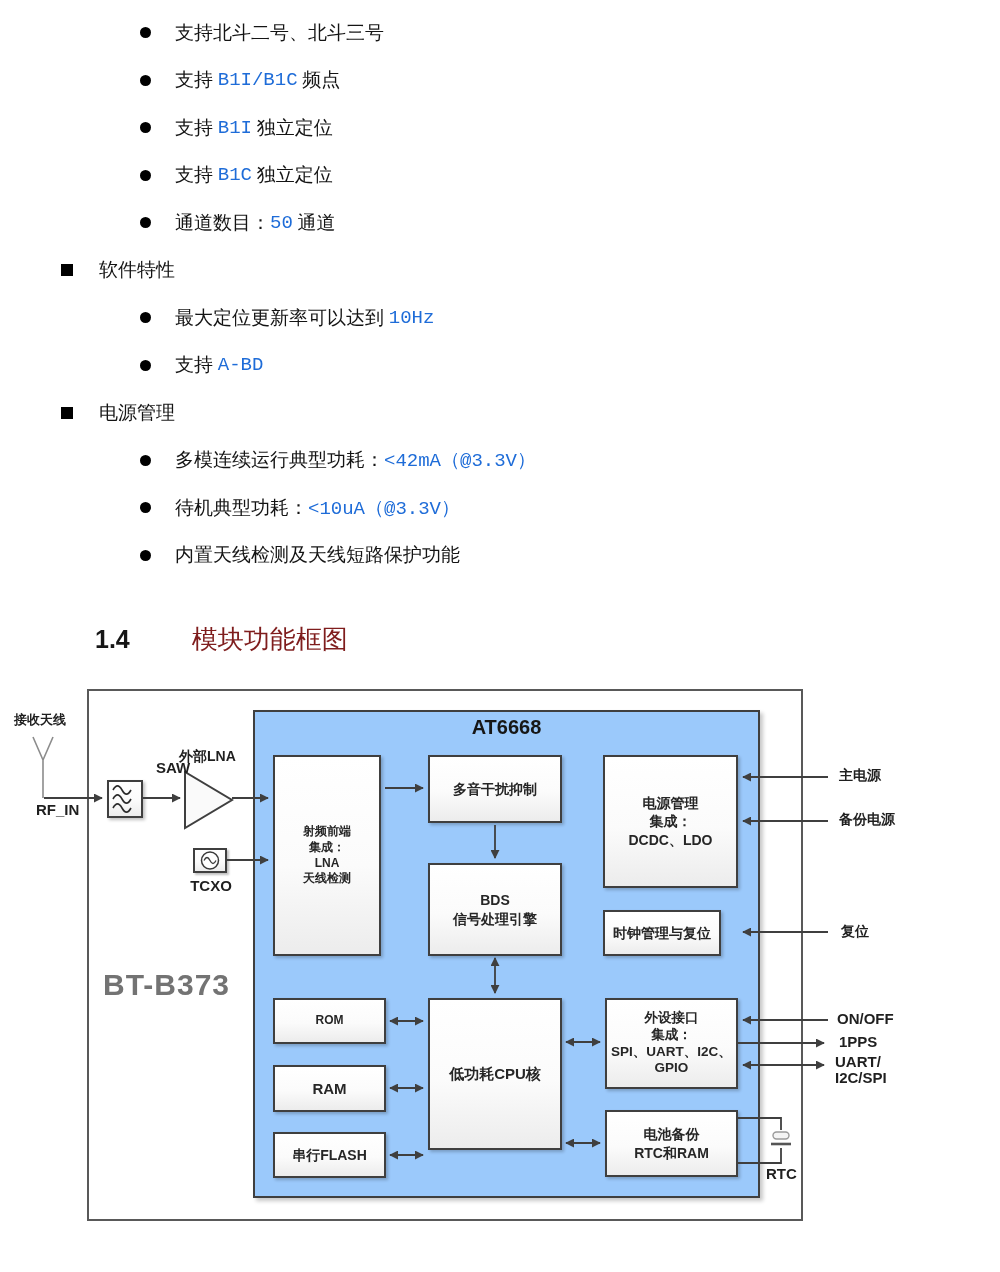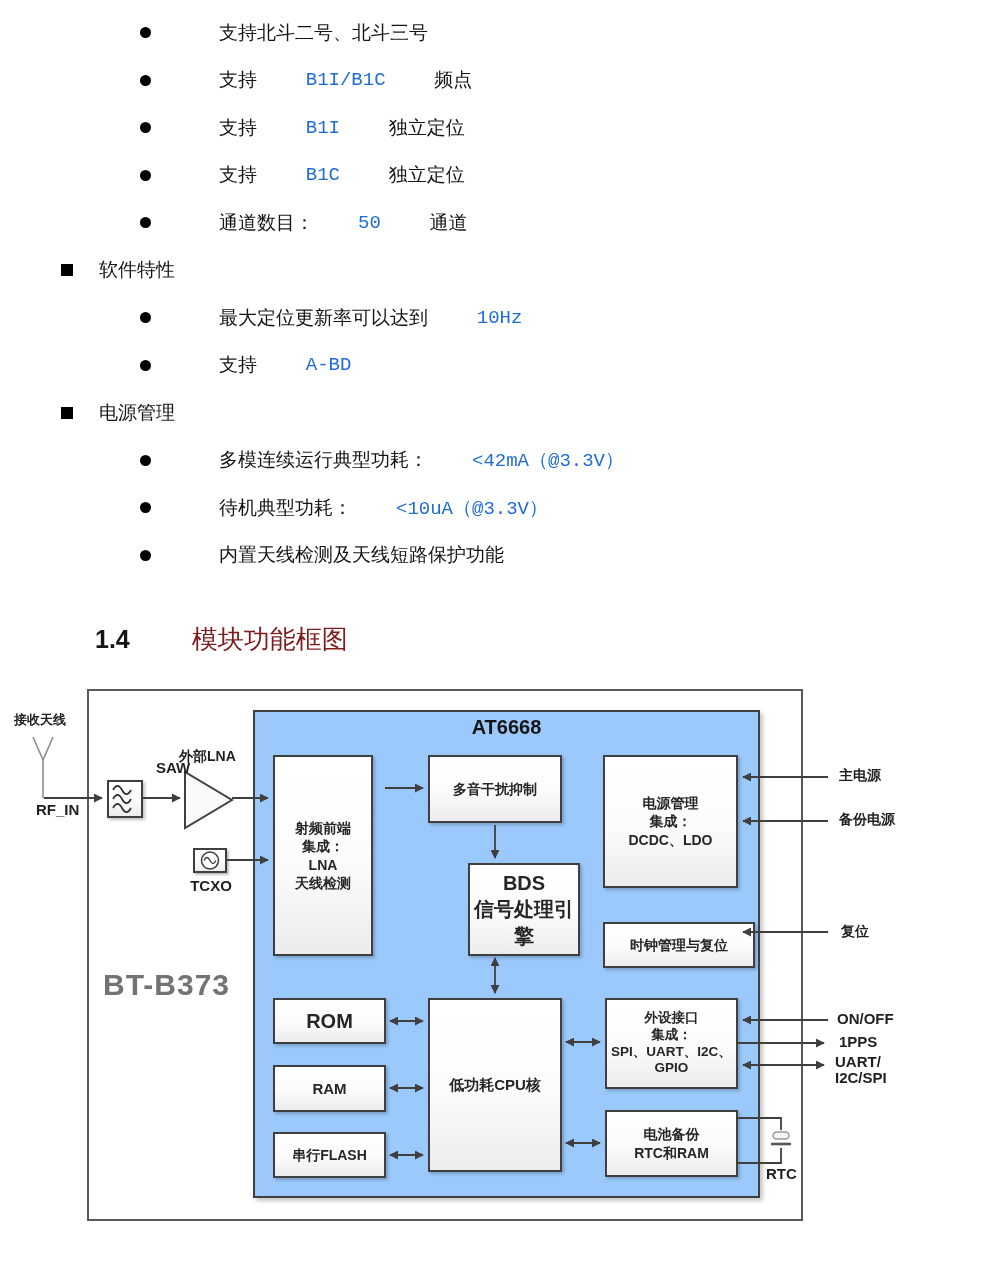--- a/index.html
+++ b/index.html
@@ -4,21 +4,21 @@
 <style>
   html,body{margin:0;padding:0;background:#ffffff;}
   #page{position:relative;width:1000px;height:1272px;background:#ffffff;overflow:hidden;
         font-family:"Liberation Sans",sans-serif;color:#111;}
 
   
   #features{position:absolute;left:0;top:0;width:1000px;padding-top:9px;}
   .feat-row{display:flex;align-items:center;height:47.5px;
             font-family:"Liberation Serif","DejaVu Serif",serif;
             font-size:19px;color:#141414;white-space:pre;}
-  .feat-row.lvl2{padding-left:140px;gap:44px;}
+  .feat-row.lvl2{padding-left:140px;}
   .feat-row.lvl1{padding-left:61px;}
   .dot{width:11px;height:11px;border-radius:50%;background:#000;margin-right:24px;flex:0 0 auto;}
   .sq{width:12px;height:12px;background:#000;margin-right:26px;flex:0 0 auto;}
   .hl{color:#1e6cd8;font-family:Liberation Mono, monospace;}
 
   
   #heading{position:absolute;left:95px;top:622px;display:flex;align-items:baseline;}
   #heading .num{font-family:"Liberation Sans",sans-serif;font-weight:bold;font-size:25px;color:#161616;}
   #heading .ttl{font-family:Liberation Mono, monospace;font-size:26px;color:#7f1d1d;margin-left:62px;}
 
@@ -30,29 +30,29 @@
         box-shadow:3px 3px 4px rgba(0,0,0,.22);z-index:2;}
   .blk{position:absolute;box-sizing:border-box;border:2px solid #3f3f3f;
        background:linear-gradient(180deg,#ffffff 0%,#fbfbfb 55%,#ececec 100%);
        box-shadow:2px 2px 3px rgba(0,0,0,.22);
        display:flex;align-items:center;justify-content:center;text-align:center;
        font-weight:bold;color:#262626;white-space:pre-line;line-height:1.32;z-index:3;}
   #svgnet{position:absolute;left:0;top:0;width:1000px;height:1272px;z-index:4;pointer-events:none;}
   .dlabel{position:absolute;font-weight:bold;color:#1f1f1f;z-index:5;white-space:pre-line;}
 
   
-  #b-rf{left:273px;top:755px;width:100px;height:201px;font-size:14px;}
+  #b-rf{left:273px;top:755px;width:108px;height:201px;font-size:12px;}
   #b-mt{left:428px;top:755px;width:134px;height:68px;font-size:14px;}
-  #b-bds{left:428px;top:863px;width:112px;height:93px;font-size:20px;margin-left:40px;}
+  #b-bds{left:428px;top:863px;width:134px;height:93px;font-size:14px;}
   #b-pmu{left:603px;top:755px;width:135px;height:133px;font-size:14px;}
-  #b-clk{left:603px;top:910px;width:152px;height:46px;font-size:14px;margin-top:12px;}
-  #b-rom{left:273px;top:998px;width:113px;height:46px;font-size:20px;}
+  #b-clk{left:603px;top:910px;width:118px;height:46px;font-size:14px;}
+  #b-rom{left:273px;top:998px;width:113px;height:46px;font-size:12px;}
   #b-ram{left:273px;top:1065px;width:113px;height:47px;font-size:15px;}
   #b-flash{left:273px;top:1132px;width:113px;height:46px;font-size:14px;}
-  #b-cpu{left:428px;top:998px;width:134px;height:174px;font-size:15px;}
+  #b-cpu{left:428px;top:998px;width:134px;height:152px;font-size:15px;}
   #b-periph{left:605px;top:998px;width:133px;height:91px;font-size:13.5px;line-height:1.25;}
   #b-batt{left:605px;top:1110px;width:133px;height:67px;font-size:14px;}
   #b-saw{left:107px;top:780px;width:36px;height:38px;box-shadow:2px 2px 3px rgba(0,0,0,.25);}
   #b-tcxo{left:193px;top:848px;width:34px;height:25px;box-shadow:2px 2px 2px rgba(0,0,0,.25);}
 
   
   #l-chip{left:253px;top:716px;width:507px;text-align:center;font-size:20px;color:#161616;}
   #l-module{left:103px;top:968px;font-size:30px;letter-spacing:1px;color:#737373;}
   #l-ant{left:14px;top:711px;font-size:13px;}
   #l-rfin{left:36px;top:801px;font-size:15px;}

